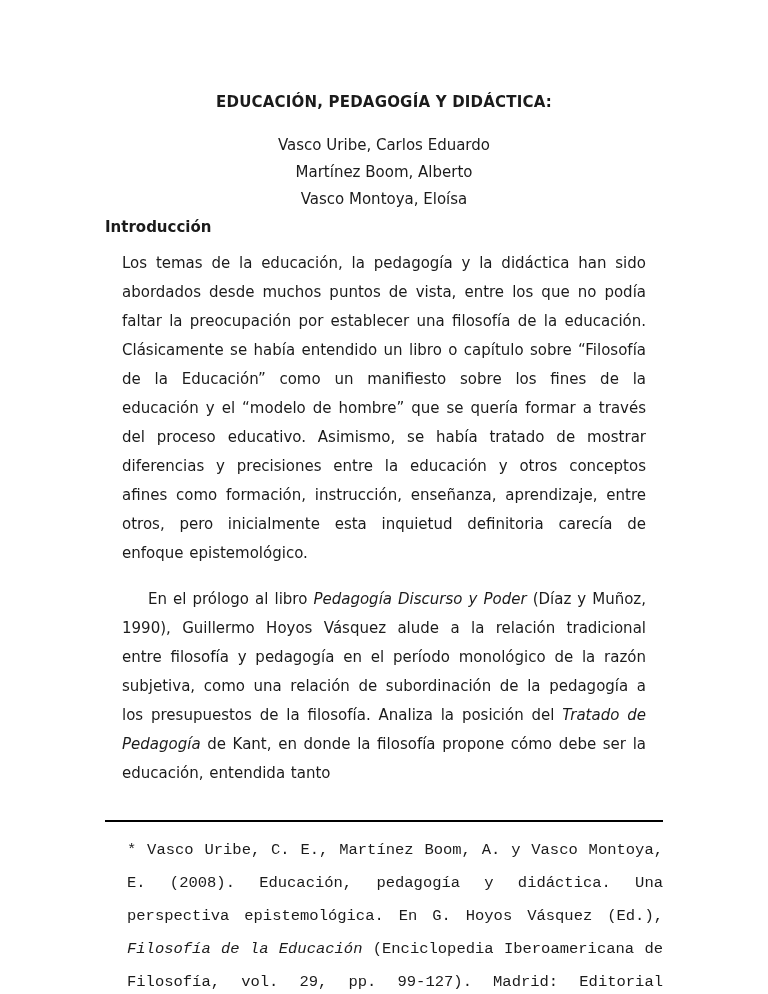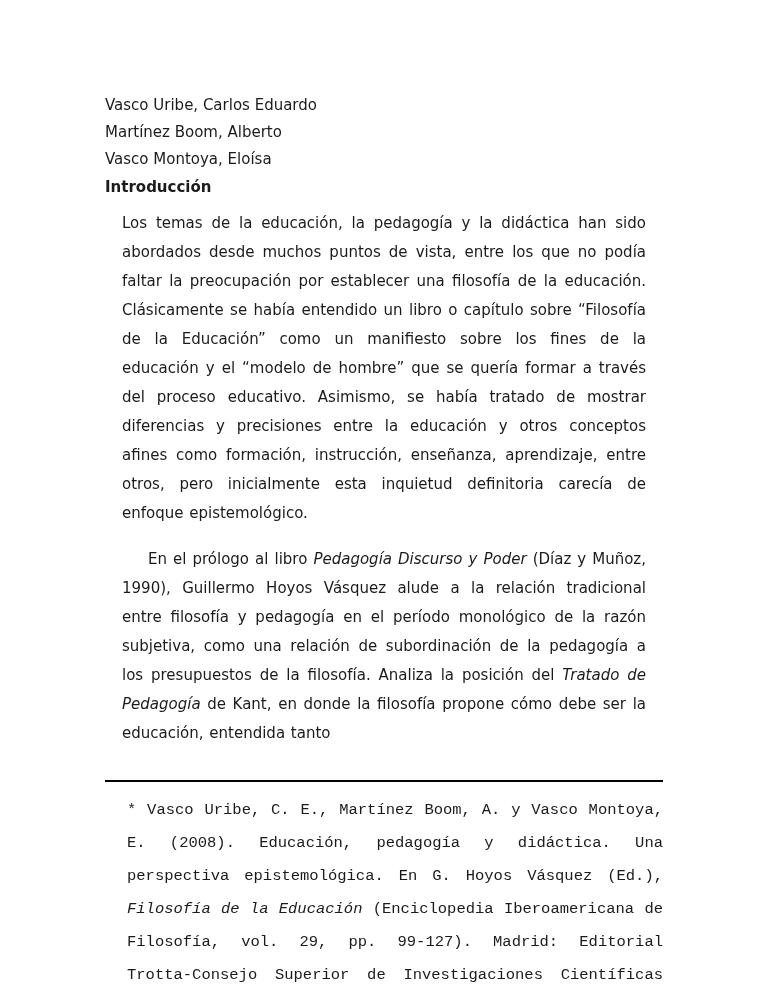--- a/index.html
+++ b/index.html
@@ -22,21 +22,21 @@
     text-align: center;
     font-weight: bold;
     font-size: 15px;
     letter-spacing: 0.2px;
   }
   .title-line {
     line-height: 40px;
   }
   .authors-block {
     margin-top: 10px;
-    text-align: left;
+    text-align: center;
     font-size: 15px;
   }
   .author-line {
     line-height: 27px;
   }
   .intro-heading {
     margin-top: 2px;
     font-size: 15px;
     font-weight: bold;
     line-height: 24px;
@@ -67,20 +67,21 @@
     text-align: justify;
   }
   .italic { font-style: italic; }
 </style>
 </head>
 <body>
 
 <div class="page">
 
   <div class="title-block">
+    <div class="title-line">EDUCACIÓN, PEDAGOGÍA Y DIDÁCTICA:</div>
   </div>
 
   <div class="authors-block">
     <div class="author-line">Vasco Uribe, Carlos Eduardo</div>
     <div class="author-line">Martínez Boom, Alberto</div>
     <div class="author-line">Vasco Montoya, Eloísa</div>
   </div>
 
   <div class="intro-heading">Introducción</div>
 

